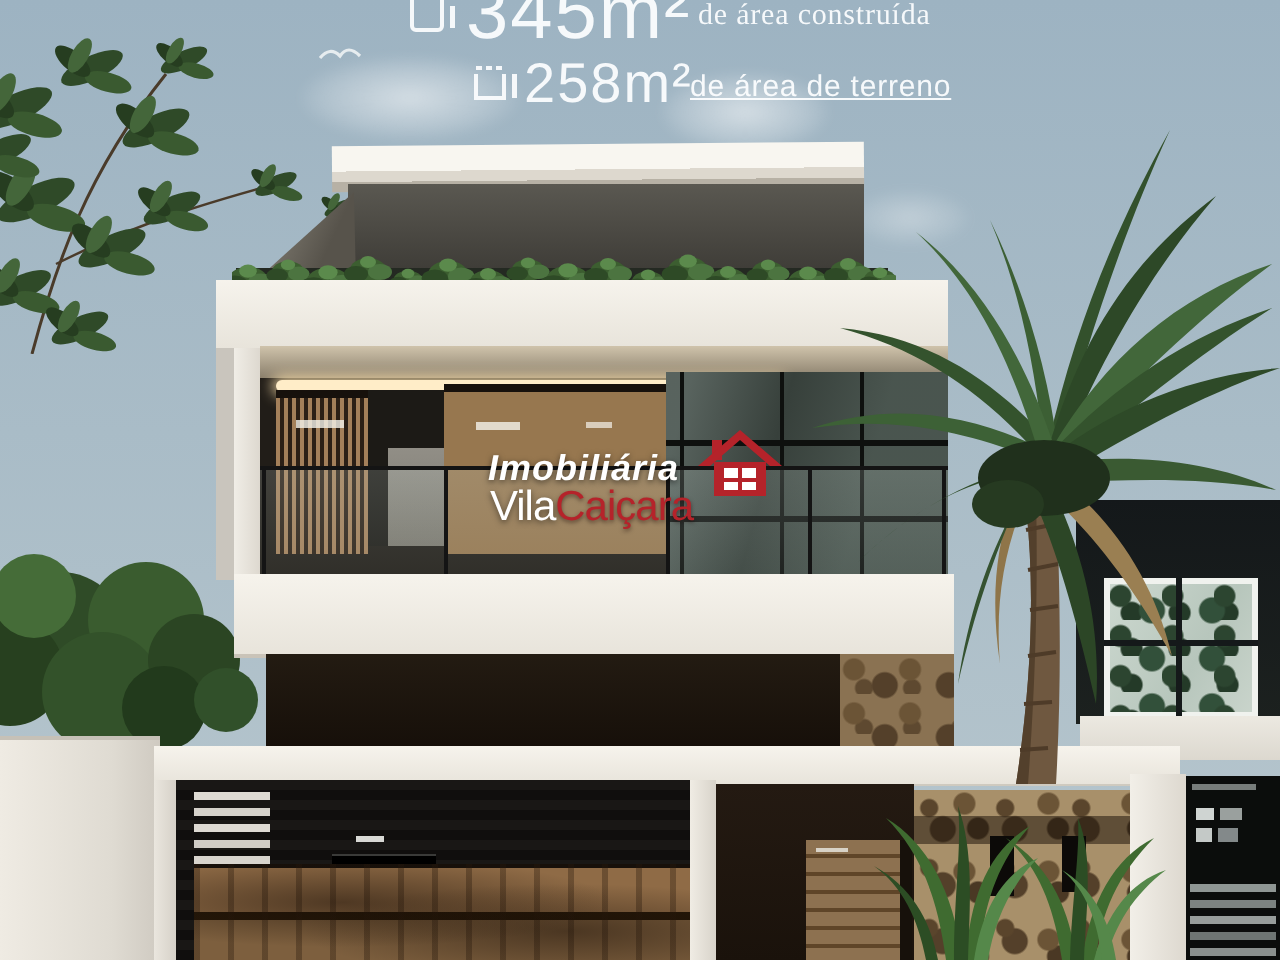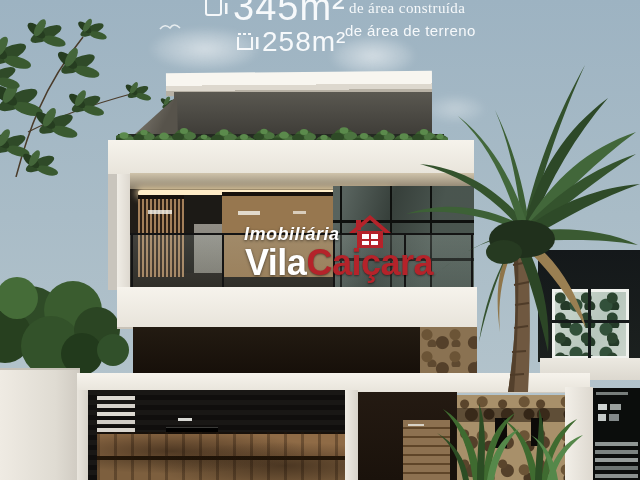--- a/index.html
+++ b/index.html
@@ -10,21 +10,21 @@
   .cloud{position:absolute;border-radius:50%;filter:blur(3px);
          background:radial-gradient(ellipse at center,rgba(255,255,255,.55) 0%,rgba(255,255,255,.18) 55%,transparent 75%);}
   
   .ovl{position:absolute;color:rgba(253,254,255,.93);white-space:nowrap;}
   .big1{font-size:38px;font-weight:400;letter-spacing:1px;}
   .big2{font-size:28px;font-weight:400;letter-spacing:1px;}
   .small{font-size:15px;font-weight:400;letter-spacing:.4px;}
   
   .wm-top{position:absolute;left:244px;top:224px;color:#fff;font-size:18px;font-weight:bold;
           font-style:italic;letter-spacing:.5px;text-shadow:0 1px 3px rgba(0,0,0,.6);}
-  .wm-main{position:absolute;left:245px;top:242px;font-size:36px;font-weight:bold;
+  .wm-main{position:absolute;left:245px;top:242px;font-size:21px;font-weight:normal;
            letter-spacing:-.5px;text-shadow:0 1px 3px rgba(0,0,0,.55);}
   .wm-white{color:#fff;}
   .wm-red{color:#b5232a;text-shadow:0 1px 2px rgba(20,0,0,.5);}
   
   .white{background:linear-gradient(180deg,#f6f3ec,#e8e4db);}
   .slats-a{background:repeating-linear-gradient(90deg,#97774f 0 2px,#2e211600 0 0),
            repeating-linear-gradient(90deg,#9a7a54 0 2px,#33241a 2px 4px);}
   .slats-b{background:repeating-linear-gradient(90deg,#a4805a 0 2px,#2c2016 2px 4px);}
   .post{position:absolute;width:2px;background:#141414;}
 </style>
@@ -294,16 +294,16 @@
       <rect x="20" y="3" width="2.5" height="11" fill="#fdfeff"></rect>
     </svg>
     <div class="ovl big1" style="left:233px;top:-14px;">345m²</div>
     <div class="ovl small" style="left:349px;top:0px;font-family:Liberation Serif, serif;">de área construída</div>
     <svg class="r" style="left:236px;top:31px;" width="26" height="20" opacity=".92">
       <path d="M2,6 L2,18 L16,18 L16,6" fill="none" stroke="#fdfeff" stroke-width="2"></path>
       <path d="M2,3 L16,3" stroke="#fdfeff" stroke-width="2" stroke-dasharray="3 2"></path>
       <rect x="20" y="6" width="2.5" height="12" fill="#fdfeff"></rect>
     </svg>
     <div class="ovl big2" style="left:262px;top:26px;">258m²</div>
-    <div class="ovl small" style="left:345px;top:22px;">de área de terreno</div>
+    <div class="ovl small" style="left:345px;top:35px;text-decoration:underline;">de área de terreno</div>
   </div>
 
 </div>
 
 </body></html>

